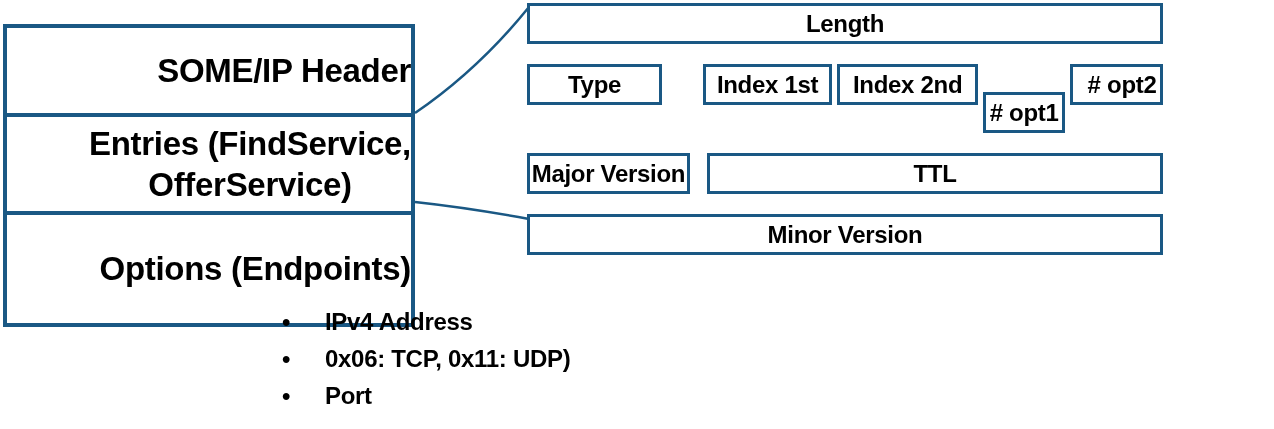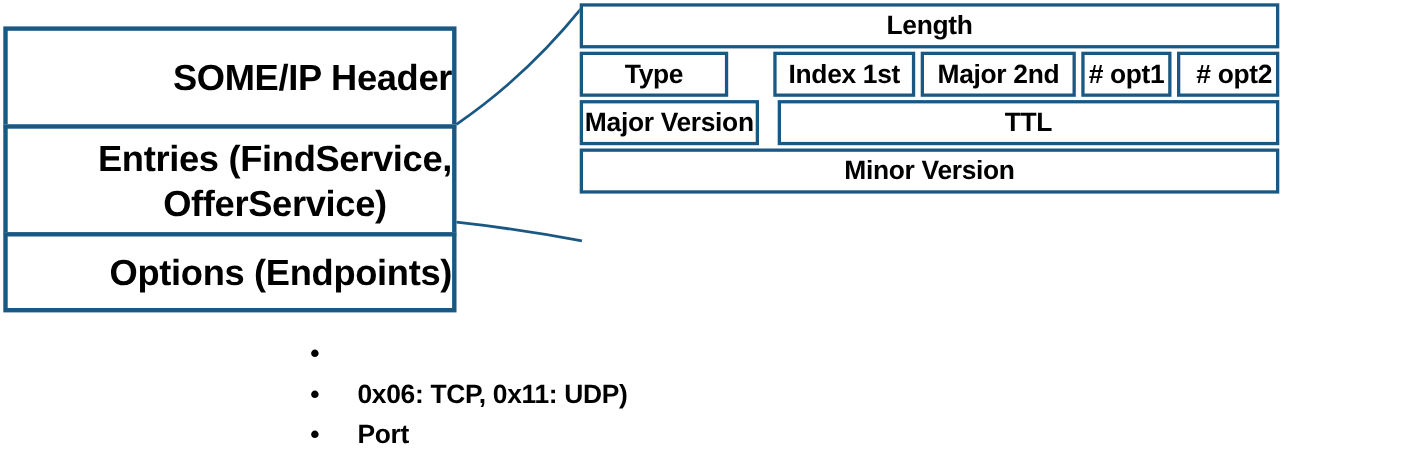--- a/index.html
+++ b/index.html
@@ -25,45 +25,45 @@
     box-sizing:border-box;
     border:4px solid var(--blue);
     background:var(--bg);
     display:flex;align-items:center;justify-content:flex-end;
     text-align:center;
     font-size:33px;line-height:1.25;
     white-space:pre-line;
   }
   .stack-box.h1{height:93px;}
   .stack-box.h2{height:102px;margin-top:-4px;}
-  .stack-box.h3{height:73px;margin-top:-4px;}
+  .stack-box.h3{height:116px;margin-top:-4px;}
 
   
   .connectors{position:absolute;left:0;top:0;width:1274px;height:429px;pointer-events:none;}
 
   
   .ftable{
     position:absolute;left:527px;top:3px;width:636px;
-    display:flex;flex-direction:column;gap:3px;
+    display:flex;flex-direction:column;gap:20px;
   }
   .frow{display:flex;gap:5px;}
   .fcell{
     box-sizing:border-box;
     border:3px solid var(--blue);
     background:var(--bg);
     height:41px;line-height:35px;
     text-align:center;
     font-size:24px;
     overflow:hidden;
     flex:1 1 0;
   }
   .fx-type{flex:170 1 0;}
   .fx-idx1{flex:162 1 0;margin-left:36px;}
   .fx-idx2{flex:178 1 0;}
-  .fx-opt1{flex:100 1 0;}
+  .fx-opt1{flex:100 1 0;margin-top:28px;}
   .fx-opt2{flex:100 1 0;padding-left:11px;}
   .fx-major{flex:190 1 0;}
   .fx-ttl{flex:545 1 0;margin-left:12px;}
 
   
   .bullets{position:absolute;left:282px;top:303px;font-size:24px;}
   .bullet-row{display:flex;align-items:center;height:37px;}
   .bullet-dot{width:43px;flex:0 0 43px;}
 </style>
 </head>
@@ -91,40 +91,41 @@
 
   <div class="ftable">
 
     <div class="frow">
       <div class="fcell">Length</div>
     </div>
 
     <div class="frow">
       <div class="fcell fx-type">Type</div>
       <div class="fcell fx-idx1">Index 1st</div>
-      <div class="fcell fx-idx2">Major 2nd</div>
+      <div class="fcell fx-idx2">Index 2nd</div>
       <div class="fcell fx-opt1"># opt1</div>
       <div class="fcell fx-opt2"># opt2</div>
     </div>
 
 
     <div class="frow">
       <div class="fcell fx-major">Major Version</div>
       <div class="fcell fx-ttl">TTL</div>
     </div>
 
     <div class="frow">
       <div class="fcell">Minor Version</div>
     </div>
 
   </div>
 
   <div class="bullets">
     <div class="bullet-row">
       <span class="bullet-dot">•</span>
+      <span>IPv4 Address</span>
     </div>
     <div class="bullet-row">
       <span class="bullet-dot">•</span>
       <span>0x06: TCP, 0x11: UDP)</span>
     </div>
     <div class="bullet-row">
       <span class="bullet-dot">•</span>
       <span>Port</span>
     </div>
   </div>

